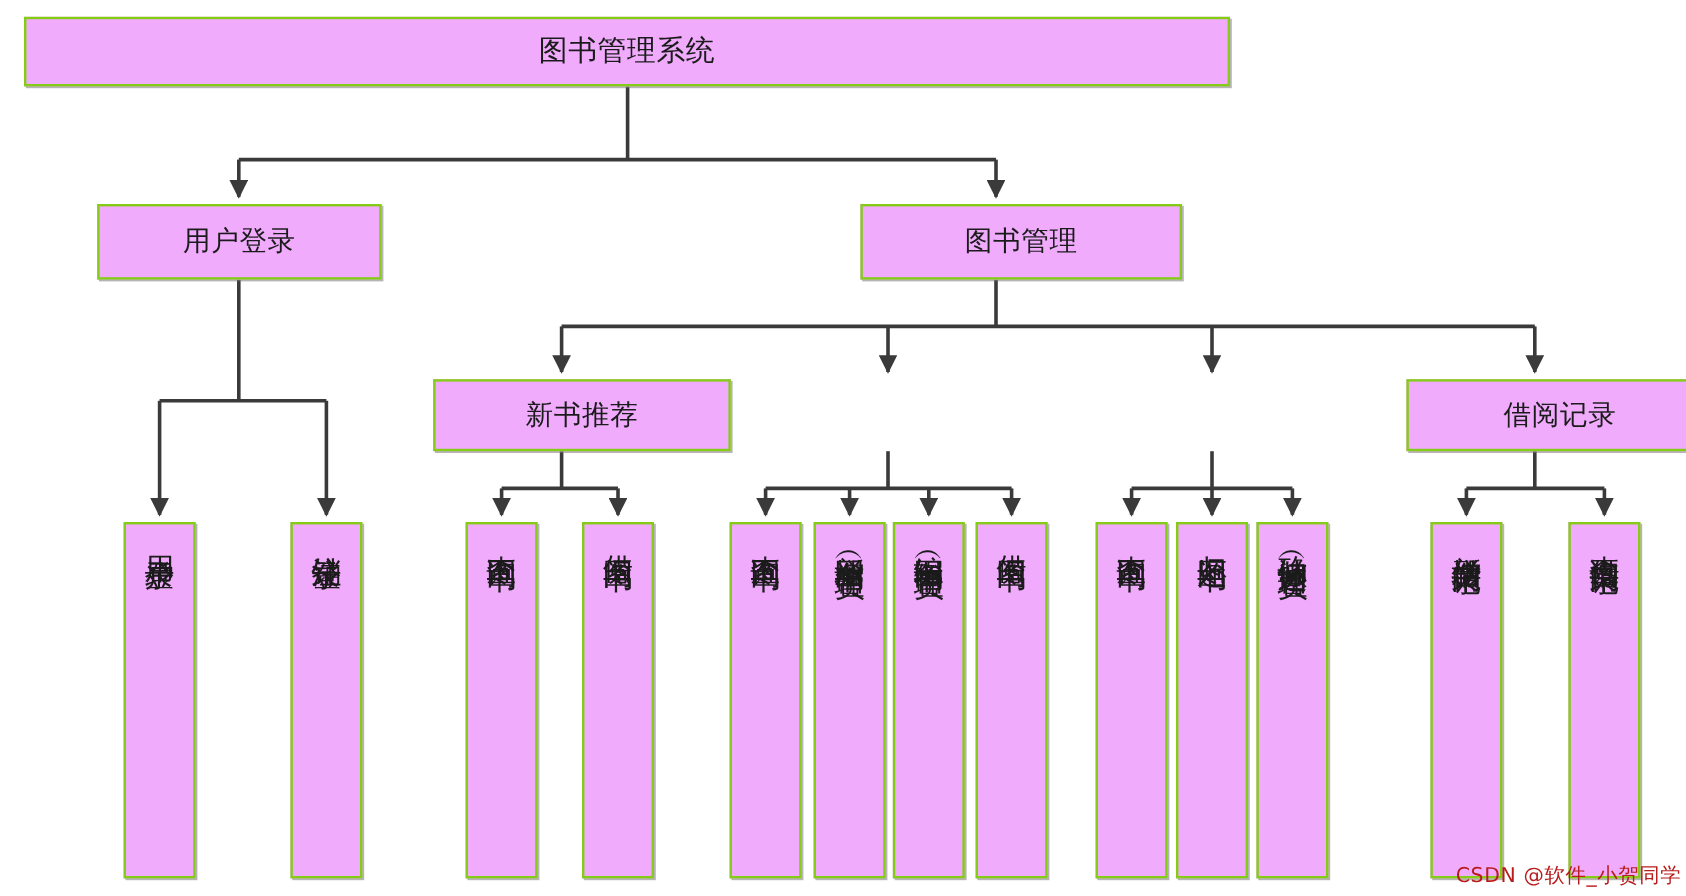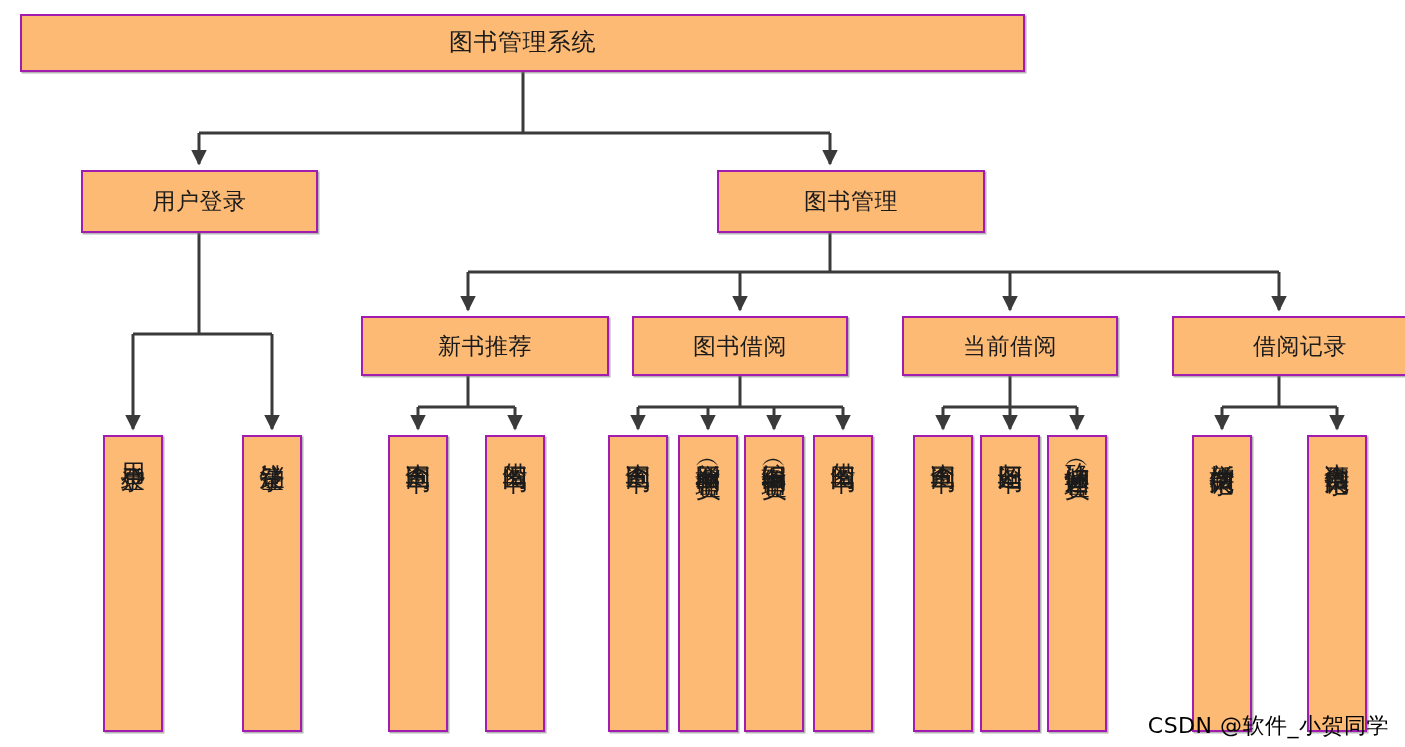--- a/index.html
+++ b/index.html
@@ -21,22 +21,22 @@
     position: absolute;
     left: 0;
     top: 0;
     width: 1405px;
     height: 747px;
     pointer-events: none;
   }
   .node {
     position: absolute;
     box-sizing: border-box;
-    border: 2px solid #a21caf;
-    background: #fdba74;
+    border: 2px solid #84cc16;
+    background: #f0abfc;
     display: flex;
     align-items: center;
     justify-content: center;
     box-shadow: 1.5px 1.5px 0 0 rgba(120,120,120,0.55);
   }
   .node .label {
     color: #1b1b1b;
     font-size: 23px;
     line-height: 1.22;
     letter-spacing: 0.5px;
@@ -51,24 +51,24 @@
     writing-mode: vertical-rl;
     text-orientation: upright;
     font-size: 25px;
     line-height: 1.08;
     letter-spacing: 2px;
     white-space: normal;
     max-height: 100%;
   }
   .watermark {
     position: absolute;
-    right: 16px;
+    right: 4px;
     bottom: 6px;
-    font-size: 22px;
-    color: #000000;
+    font-size: 17px;
+    color: #b91c1c;
     letter-spacing: 0.5px;
     white-space: nowrap;
   }
 </style>
 </head>
 <body>
 
 <div id="canvas">
 
   <svg class="edges" viewBox="0 0 1405 747" xmlns="http://www.w3.org/2000/svg">
@@ -128,26 +128,20 @@
   <div class="node" style="left:81px; top:170px; width:237px; height:63px;">
     <span class="label">用户登录</span>
   </div>
   <div class="node" style="left:717px; top:170px; width:268px; height:63px;">
     <span class="label">图书管理</span>
   </div>
 
   <div class="node" style="left:361px; top:316px; width:248px; height:60px;">
     <span class="label">新书推荐</span>
   </div>
-  <div class="node" style="left:632px; top:316px; width:216px; height:60px;">
-    <span class="label">图书借阅</span>
-  </div>
-  <div class="node" style="left:902px; top:316px; width:216px; height:60px;">
-    <span class="label">当前借阅</span>
-  </div>
   <div class="node" style="left:1172px; top:316px; width:256px; height:60px;">
     <span class="label">借阅记录</span>
   </div>
 
   <div class="node vertical" style="left:103px; top:435px; width:60px; height:297px;">
     <span class="label">用户登录</span>
   </div>
   <div class="node vertical" style="left:242px; top:435px; width:60px; height:297px;">
     <span class="label">注销登录</span>
   </div>

